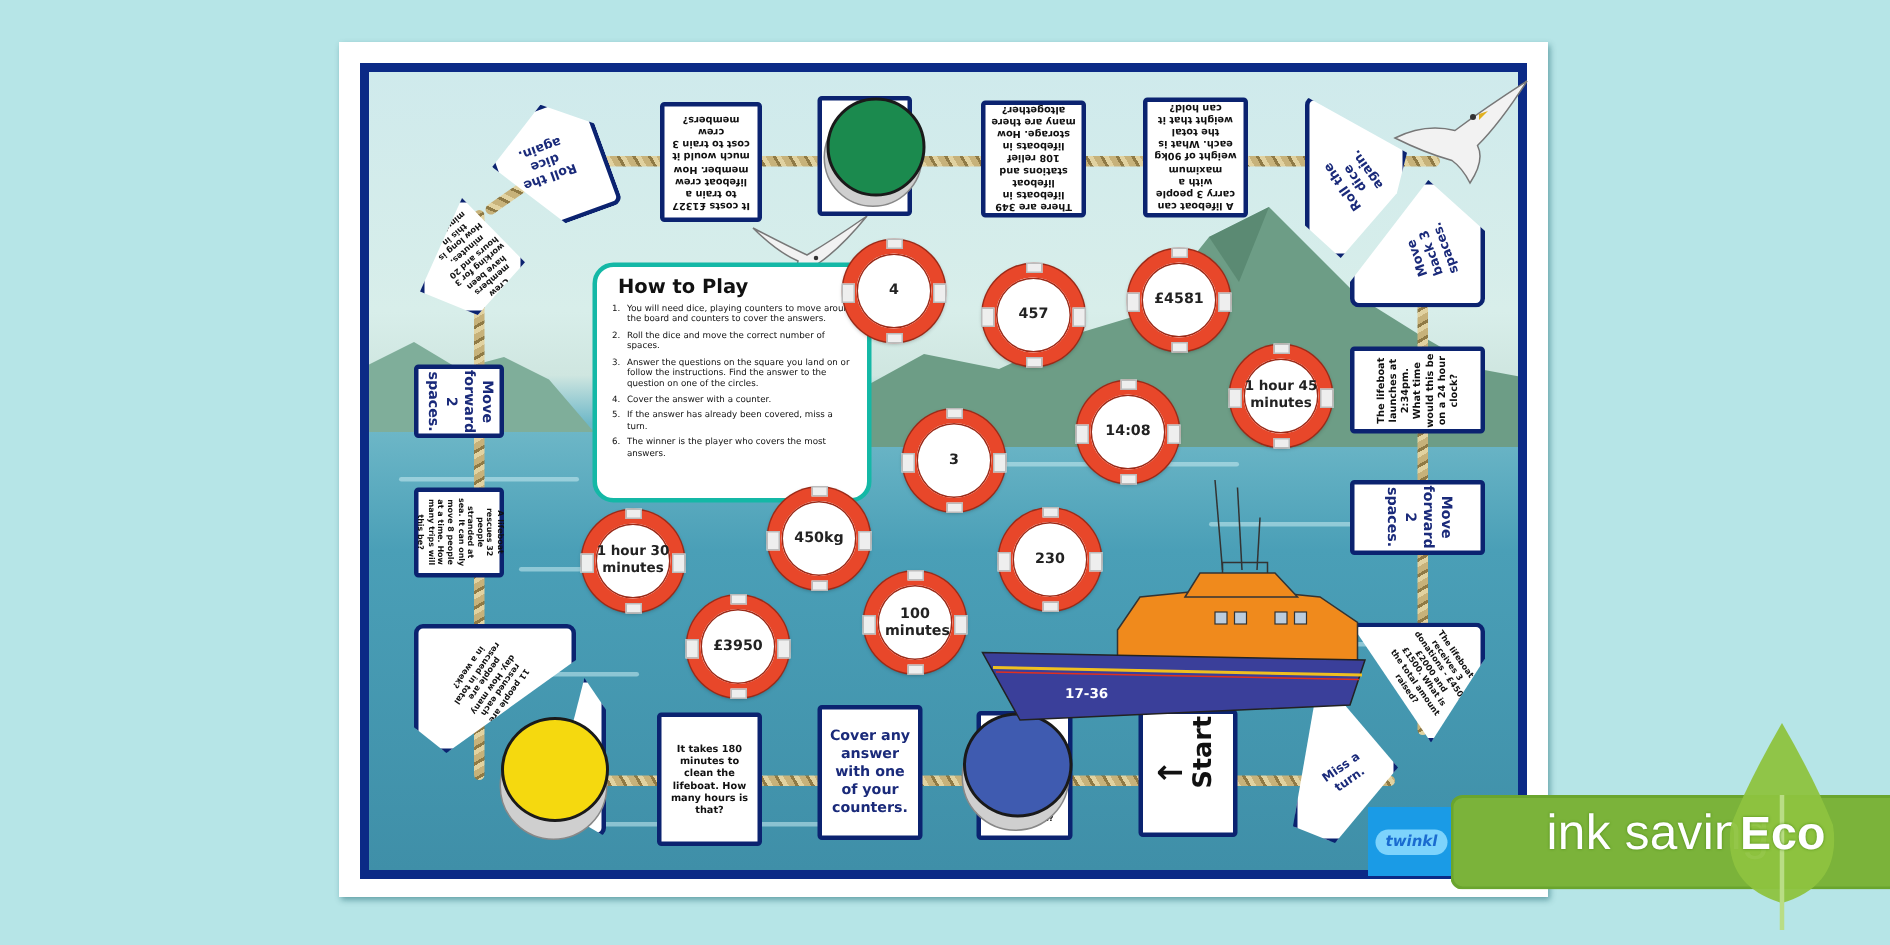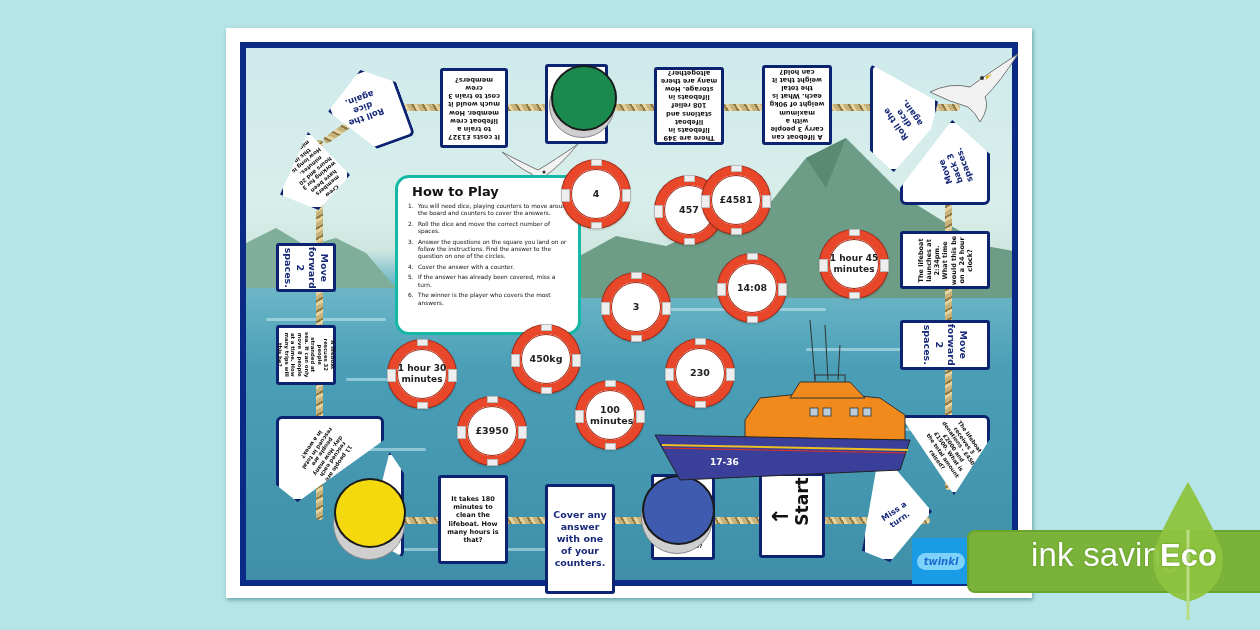--- a/index.html
+++ b/index.html
@@ -192,21 +192,21 @@
 <div class="card" style="left:759px;top:473px;width:66px;height:85px;font-size:17px;color:#111">
   <span style="font-size:22px;margin-right:4px">←</span>
   <span class="rot rm90" style="display:block;width:20px">Start</span>
 </div>
 <div class="card" style="left:651px;top:474px;width:64px;height:86px;align-items:flex-end;font-size:5.5px">
   <span style="margin-bottom:4px">at one time?</span>
 </div>
 <div class="counter-base" style="left:641px;top:482px;width:72px;height:72px"></div>
 <div class="counter" style="left:642px;top:475px;width:73px;height:70px;background:#3f5bb0"></div>
 
-<div class="card navy" style="left:545px;top:484px;width:70px;height:110px">
+<div class="card navy" style="left:545px;top:470px;width:70px;height:90px">
   <span>Cover any answer with one of your counters.</span>
 </div>
 <div class="card" style="left:438px;top:475px;width:70px;height:89px">
   <span>It takes 180 minutes to clean the lifeboat. How many hours is that?</span>
 </div>
 <div class="wedge" style="left:368px;top:452px;width:36px;height:106px;clip-path:polygon(60% 0,100% 20%,100% 100%,0 80%);border-radius:6px"></div>
 <div class="counter-base" style="left:333px;top:488px;width:72px;height:72px"></div>
 <div class="counter" style="left:334px;top:478px;width:72px;height:70px;background:#f5d90f"></div>
 
 <div class="wedge" style="left:276px;top:416px;width:108px;height:86px;clip-path:polygon(0 0,100% 0,100% 28%,20% 100%,0 80%);border-radius:6px;font-size:5.5px;color:#111">
@@ -270,21 +270,21 @@
 <div class="ring" style="left:562px;top:160px;width:68px;height:68px">
     <i class="b1"></i>
     <i class="b2"></i>
     <span>4</span>
   </div>
 <div class="ring" style="left:655px;top:176px;width:68px;height:68px">
     <i class="b1"></i>
     <i class="b2"></i>
     <span>457</span>
   </div>
-<div class="ring" style="left:702px;top:166px;width:68px;height:68px">
+<div class="ring" style="left:752px;top:166px;width:68px;height:68px">
     <i class="b1"></i>
     <i class="b2"></i>
     <span>£4581</span>
   </div>
 <div class="ring" style="left:820px;top:230px;width:68px;height:68px">
     <i class="b1"></i>
     <i class="b2"></i>
     <span style="font-size:9px">1 hour 45 minutes</span>
   </div>
 <div class="ring" style="left:718px;top:254px;width:68px;height:68px">

